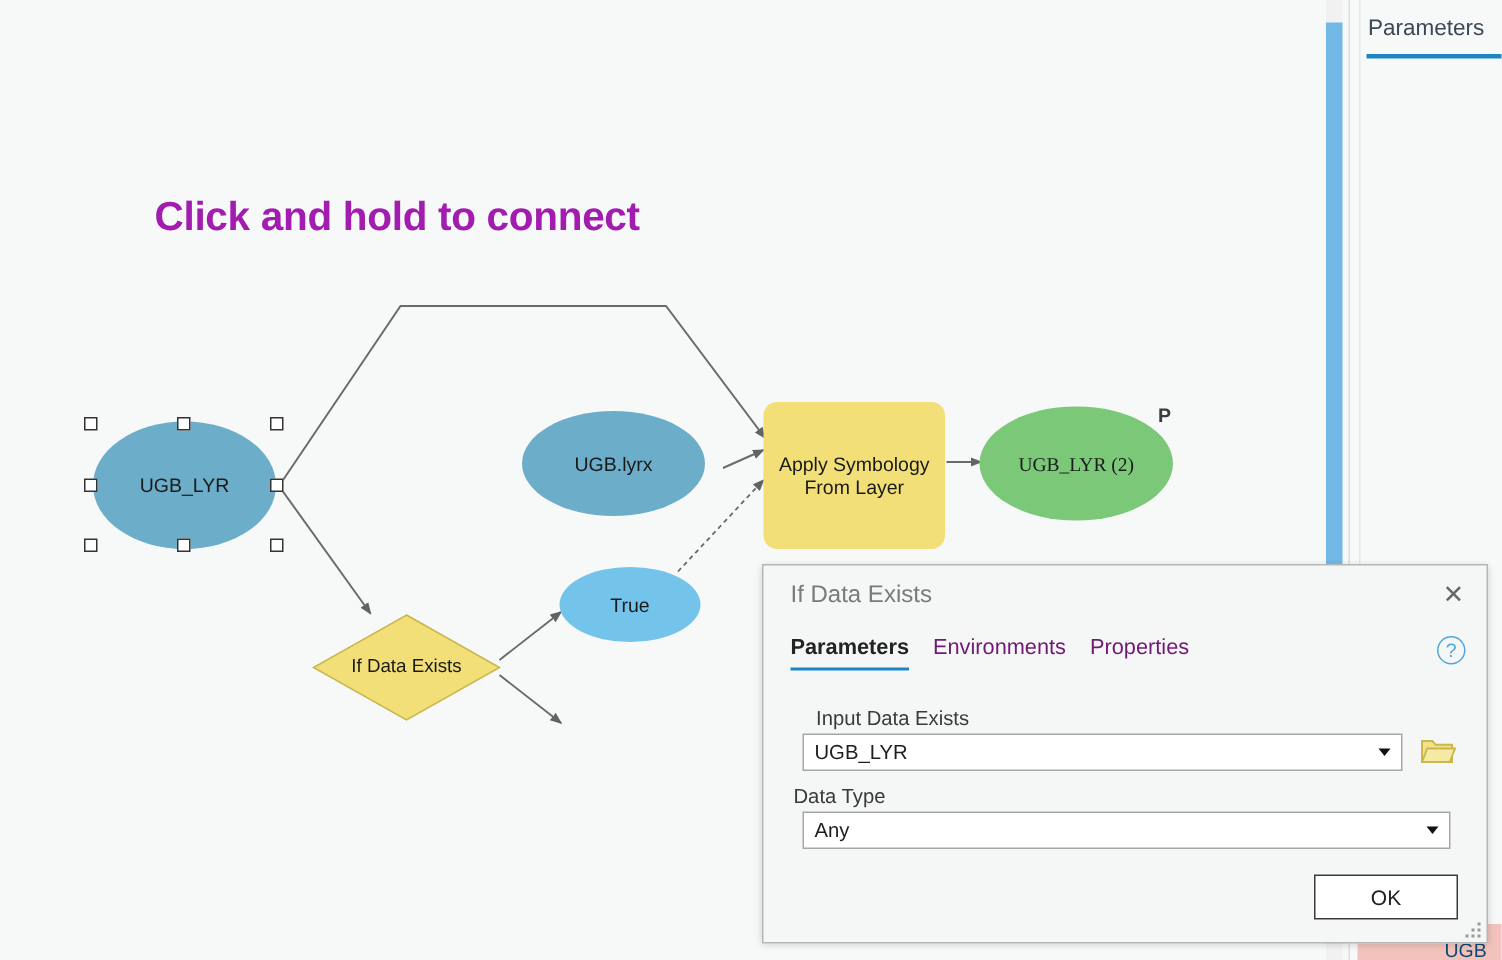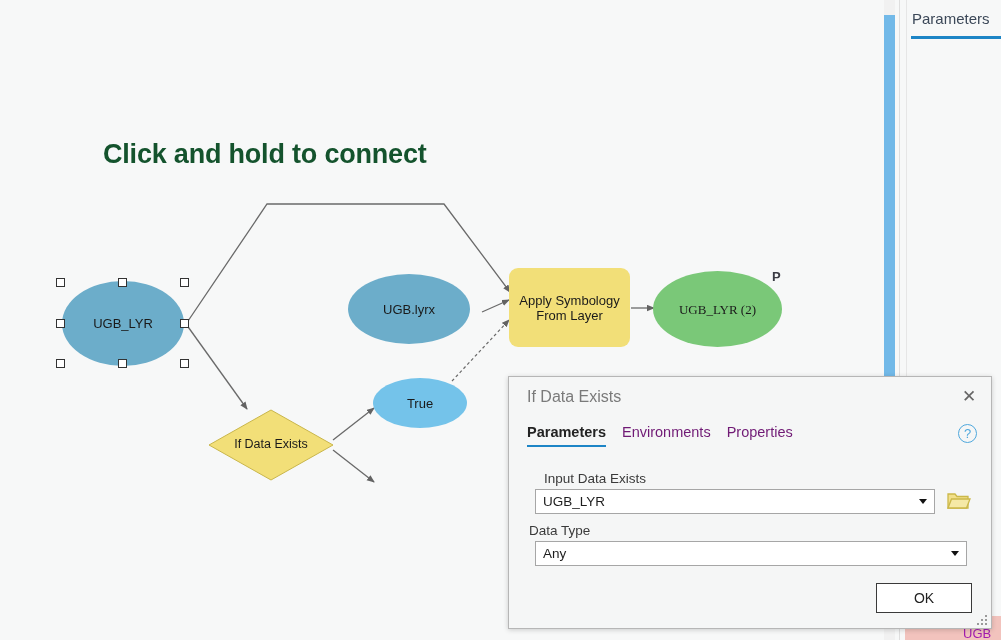--- a/index.html
+++ b/index.html
@@ -27,24 +27,24 @@
     overflow: hidden;
   }
   #canvas-svg {
     position: absolute;
     left: 0; top: 0;
     width: 884px; height: 640px;
   }
 
   .hint-title {
     position: absolute;
-    left: 103px; top: 139px;
+    left: 103px; top: 129px;
     font-size: 27px;
     font-weight: bold;
-    color: #14532d;
+    color: #a21caf;
     letter-spacing: -0.2px;
     white-space: nowrap;
   }
 
   
   .node {
     position: absolute;
     display: flex;
     align-items: center;
     justify-content: center;
@@ -75,21 +75,21 @@
     width: 94px; height: 50px;
     background: #74c3ea;
   }
   .n-false {
     left: 373px; top: 462px;
     width: 94px; height: 50px;
     background: #74c3ea;
   }
   .n-apply {
     left: 509px; top: 268px;
-    width: 121px; height: 79px;
+    width: 121px; height: 98px;
     background: #f2df78;
   }
   .n-out {
     left: 653px; top: 271px;
     width: 129px; height: 76px;
     background: #7ac878;
     font-family: Liberation Serif, serif;
   }
   .n-diamond-text {
     left: 211px; top: 431px;
@@ -170,21 +170,21 @@
     left: 905px; top: 616px;
     width: 110px; height: 40px;
     background: #f2c3bd;
     border-radius: 4px;
     overflow: hidden;
   }
   .pink-node-label {
     position: absolute;
     left: 58px; top: 10px;
     font-size: 13px;
-    color: #a21caf;
+    color: #0c4a6e;
     white-space: nowrap;
   }
 
   
   #dialog {
     position: absolute;
     left: 508px; top: 376px;
     width: 484px; height: 253px;
     background: #f5f6f6;
     border: 1px solid #b6b6b6;

